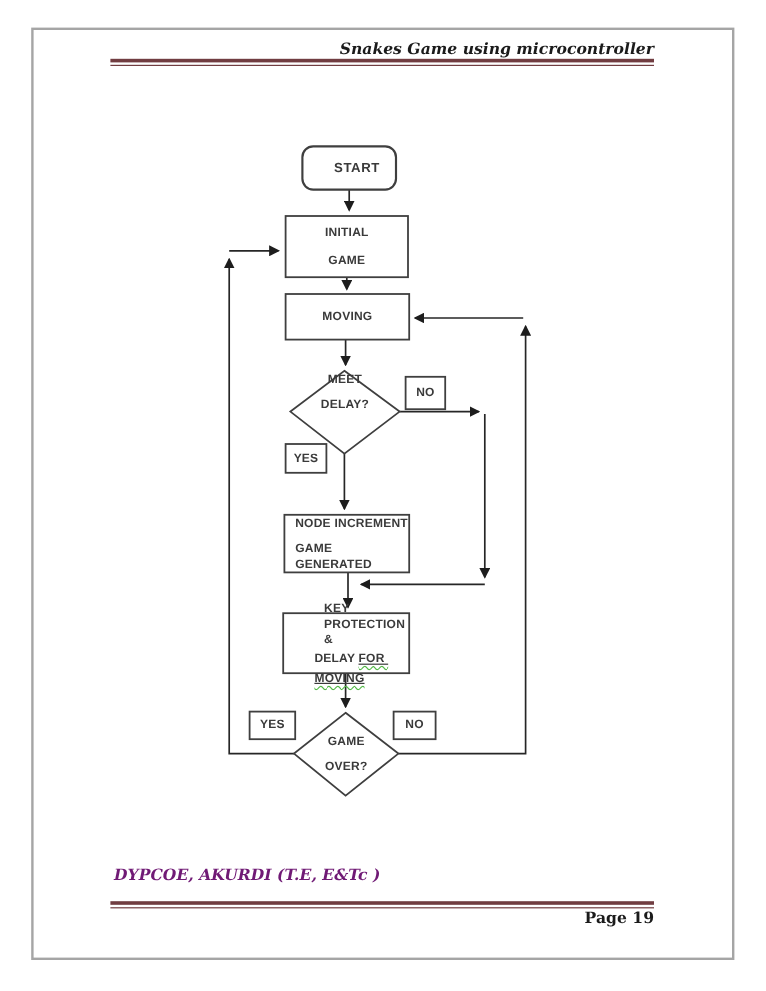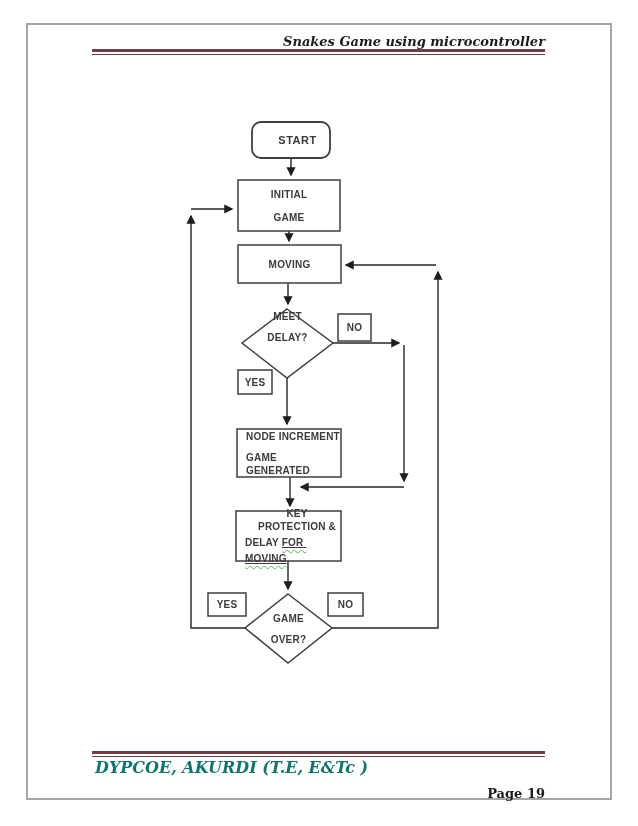--- a/index.html
+++ b/index.html
@@ -9,25 +9,25 @@
          border:2px solid #a5a5a5;background:#fff;box-sizing:border-box;}
   .header-title{position:absolute;top:34px;left:92px;width:453px;text-align:right;
         font-family:"DejaVu Serif",serif;font-style:italic;font-weight:600;
         font-size:13px;color:#1b1b1b;}
   .rule{position:absolute;left:92px;width:453px;height:2px;
         border-top:3px solid #713d41;border-bottom:1px solid #713d41;}
   .rule.hdr{top:49px;}
   .rule.ftr{top:751px;}
   .caption{position:absolute;left:26px;width:586px;top:688px;text-align:center;
         font-family:"Liberation Serif",serif;font-style:italic;font-size:13px;color:#222;}
-  .footer-left{position:absolute;left:95px;top:758px;
+  .footer-left{position:absolute;left:95px;top:722px;
         font-family:"DejaVu Serif",serif;font-style:italic;font-weight:600;
-        font-size:16px;color:#0f766e;}
+        font-size:13px;color:#701a75;}
   .footer-right{position:absolute;left:92px;top:758px;width:453px;text-align:right;
-        font-family:"DejaVu Serif",serif;font-weight:600;font-size:13px;color:#1b1b1b;margin-top:28px;}
+        font-family:"DejaVu Serif",serif;font-weight:600;font-size:13px;color:#1b1b1b;}
   svg.fc{position:absolute;left:0;top:0;}
   svg.fc .shape{fill:#ffffff;stroke:#3f3f3f;stroke-width:1.5;}
   svg.fc .conn{fill:none;stroke:#262626;stroke-width:1.4;}
   .label{position:absolute;display:flex;align-items:center;justify-content:center;
         font-weight:bold;font-size:10px;color:#3a3a3a;letter-spacing:0.2px;
         line-height:13px;}
   .label.lines{flex-direction:column;}
   .label.leftalign{align-items:flex-start;justify-content:center;}
   .u-solid{text-decoration:underline solid #3a3a3a;}
   .u-wavy{text-decoration:underline wavy #54b948;text-underline-offset:3px;}
@@ -92,21 +92,21 @@
 
   <div class="label" style="left:338px;top:314px;width:33px;height:27px;">NO</div>
 
   <div class="label" style="left:238px;top:370px;width:34px;height:24px;">YES</div>
 
   <div class="label lines leftalign" style="left:237px;top:429px;width:104px;height:48px;gap:8px;padding-left:9px;box-sizing:border-box;">
     <div>NODE INCREMENT</div>
     <div>GAME GENERATED</div>
   </div>
 
-  <div class="label lines leftalign" style="left:236px;top:511px;width:105px;height:50px;gap:3px;padding-left:9px;box-sizing:border-box;text-align:center;">
+  <div class="label lines leftalign" style="left:236px;top:511px;width:105px;height:50px;gap:3px;padding-left:26px;box-sizing:border-box;">
     <div style="margin-left:8px;">KEY PROTECTION &amp;</div>
     <div><span>DELAY </span><span class="u-solid"><span class="u-wavy">FOR&nbsp;</span></span></div>
     <div><span class="u-solid"><span class="u-wavy">MOVING</span></span></div>
   </div>
 
   <div class="label lines" style="left:245px;top:594px;width:87px;height:69px;gap:8px;">
     <div>GAME</div>
     <div>OVER?</div>
   </div>
 

